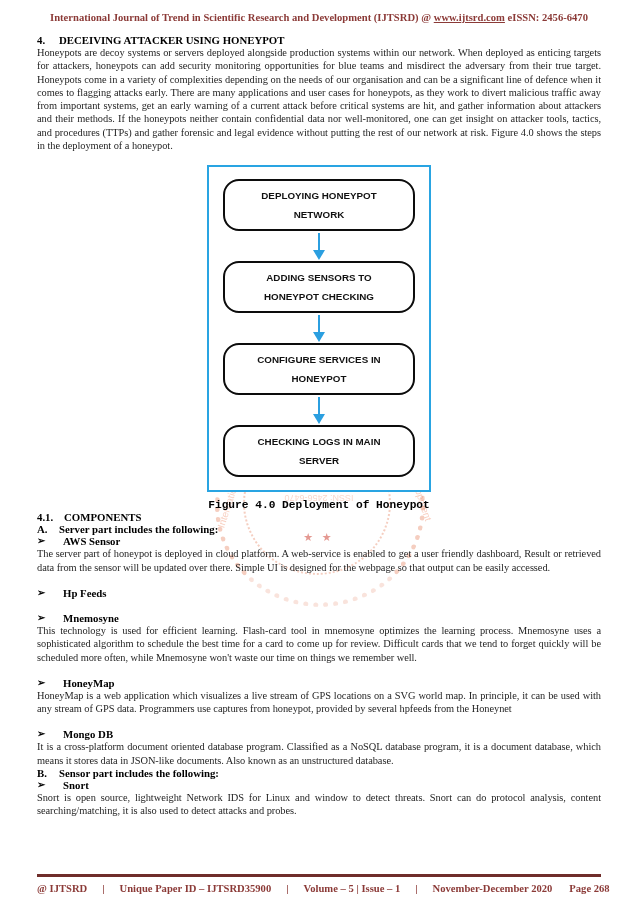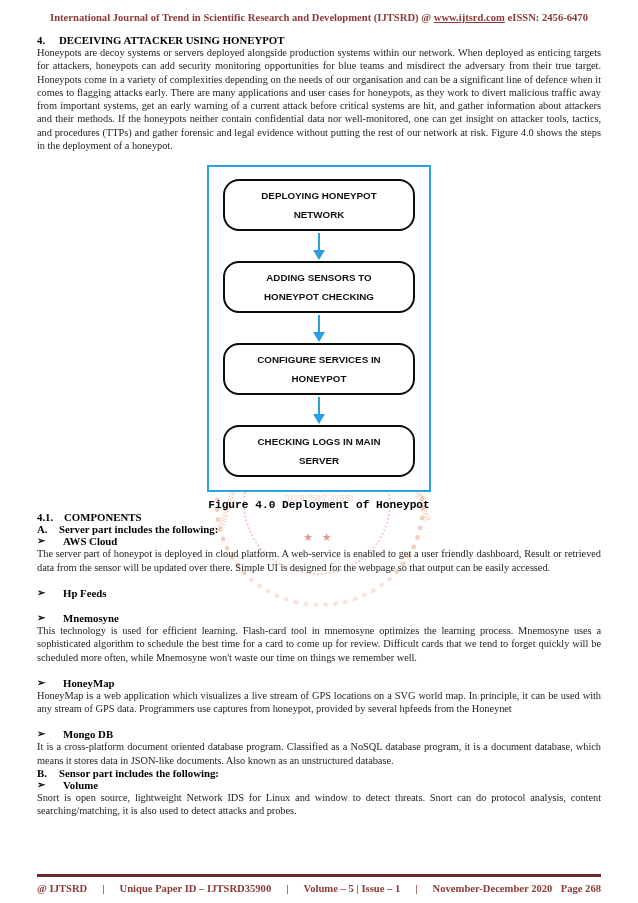--- a/index.html
+++ b/index.html
@@ -88,21 +88,21 @@
   main{position:relative; z-index:2;}
 
   
   .jfooter{position:absolute; left:37px; right:37px; bottom:9px; z-index:3;}
   .f-rule{height:3px; background:#6f2d2a; margin-bottom:6px;}
   .f-row{
     display:flex; align-items:baseline; color:#8b3a37; font-weight:bold;
     font-size:10.6px; white-space:nowrap;
   }
   .f-sep{margin:0 15px;}
-  .f-page{margin-left:auto;}
+  .f-page{margin-left:auto;padding-left:17px;}
 </style>
 </head>
 <body>
 
 <div class="page">
 
   <div class="wm">
     <div class="ring-outer"></div>
     <div class="ring-inner"></div>
     <div class="wm-side-l">International Jou</div>
@@ -167,21 +167,21 @@
         <span>COMPONENTS</span>
       </div>
 
       <div class="h-row mt">
         <span class="h-num">A.</span>
         <span>Server part includes the following:</span>
       </div>
 
       <div class="b-row" style="margin-top:0;">
         <span class="b-glyph">➢</span>
-        <span>AWS Cloud</span>
+        <span>AWS Sensor</span>
       </div>
       <p class="body">The server part of honeypot is deployed in cloud platform. A web-service is enabled to get a user friendly dashboard, Result or retrieved data from the sensor will be updated over there. Simple UI is designed for the webpage so that output can be easily accessed.</p>
 
       <div class="b-row">
         <span class="b-glyph">➢</span>
         <span>Hp Feeds</span>
       </div>
 
       <div class="b-row">
         <span class="b-glyph">➢</span>
@@ -201,21 +201,21 @@
       </div>
       <p class="body">It is a cross-platform document oriented database program. Classified as a NoSQL database program, it is a document database, which means it stores data in JSON-like documents. Also known as an unstructured database.</p>
 
       <div class="h-row mt">
         <span class="h-num">B.</span>
         <span>Sensor part includes the following:</span>
       </div>
 
       <div class="b-row" style="margin-top:0;">
         <span class="b-glyph">➢</span>
-        <span>Volume</span>
+        <span>Snort</span>
       </div>
       <p class="body">Snort is open source, lightweight Network IDS for Linux and window to detect threats. Snort can do protocol analysis, content searching/matching, it is also used to detect attacks and probes.</p>
 
     </main>
   </div>
 
   <div class="jfooter">
     <div class="f-rule"></div>
     <div class="f-row">
       <span>@ IJTSRD</span>

